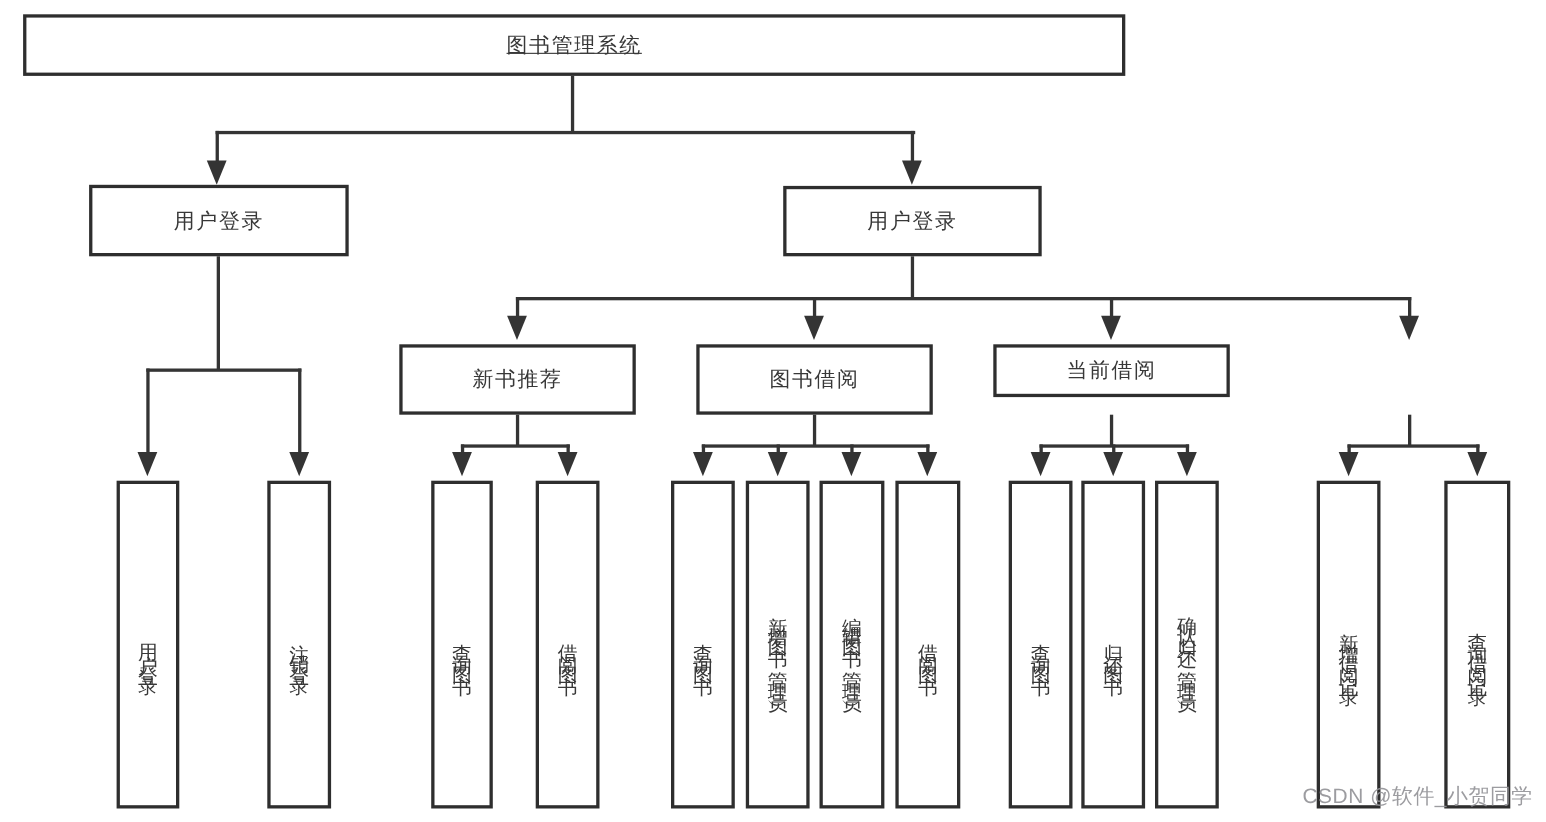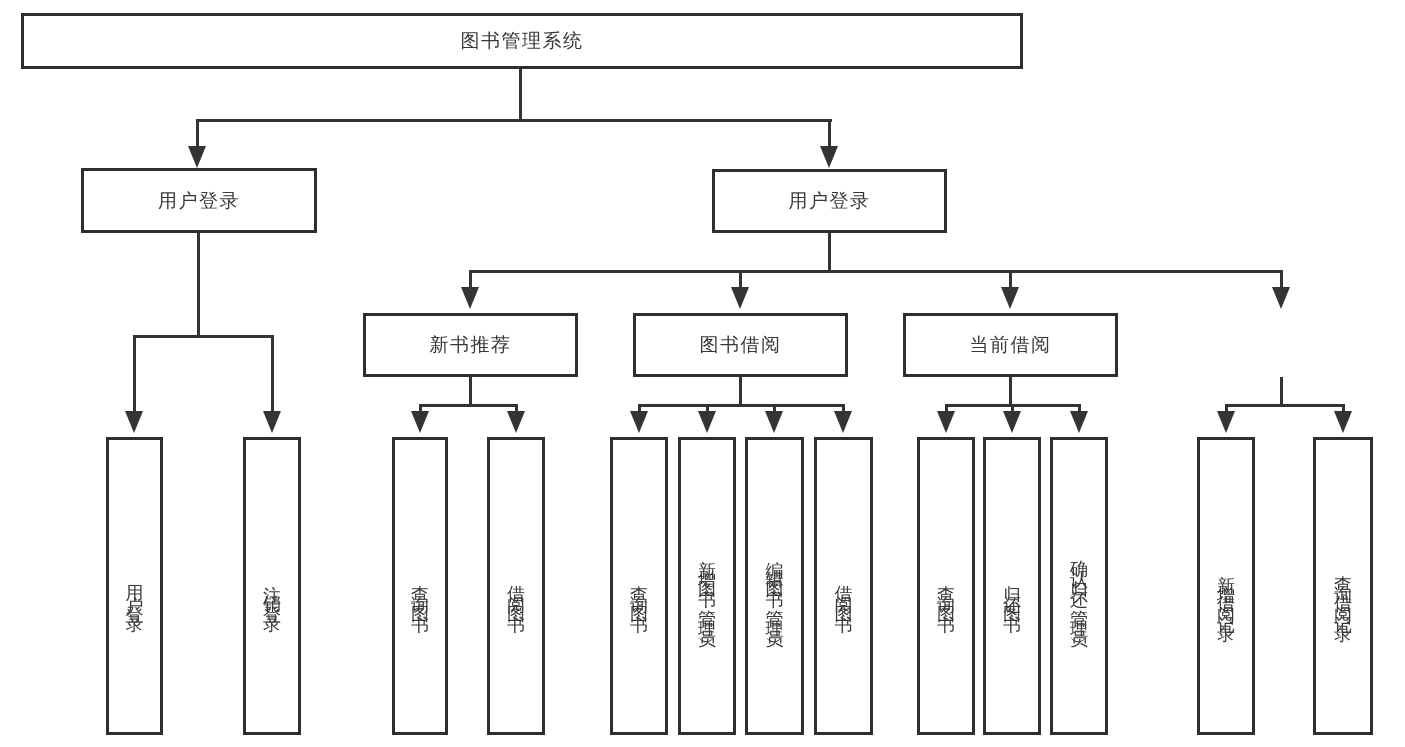--- a/index.html
+++ b/index.html
@@ -46,21 +46,21 @@
     position:absolute;left:1184px;top:711px;
     font-size:19px;color:rgba(148,148,152,0.92);
     letter-spacing:0.5px;white-space:nowrap;z-index:10;
   }
 </style>
 </head>
 <body>
 
 <div id="stage">
 
-  <div class="hbox" style="left:21px;top:13px;width:1002px;height:56px;">
+  <div class="hbox" style="left:21px;top:13px;width:1002px;height:56px;text-decoration:underline;">
     <span>图书管理系统</span>
   </div>
 
   <div class="vline" style="left:519px;top:69px;height:52px;"></div>
   <div class="hline" style="left:196px;top:119px;width:636px;"></div>
   <div class="vline" style="left:196px;top:119px;height:29px;"></div>
   <div class="arrow" style="left:188px;top:146px;"></div>
   <div class="vline" style="left:828px;top:119px;height:29px;"></div>
   <div class="arrow" style="left:820px;top:146px;"></div>
 
@@ -88,21 +88,21 @@
   <div class="arrow" style="left:1001px;top:287px;"></div>
   <div class="vline" style="left:1280px;top:270px;height:19px;"></div>
   <div class="arrow" style="left:1272px;top:287px;"></div>
 
   <div class="hbox" style="left:363px;top:313px;width:215px;height:64px;">
     <span>新书推荐</span>
   </div>
   <div class="hbox" style="left:633px;top:313px;width:215px;height:64px;">
     <span>图书借阅</span>
   </div>
-  <div class="hbox" style="left:903px;top:313px;width:215px;height:64px;">
+  <div class="hbox" style="left:903px;top:313px;width:215px;height:48px;">
     <span>当前借阅</span>
   </div>
 
   <div class="vline" style="left:469px;top:377px;height:29px;"></div>
   <div class="hline" style="left:419px;top:404px;width:99px;"></div>
   <div class="vline" style="left:419px;top:404px;height:10px;"></div>
   <div class="arrow" style="left:411px;top:411px;"></div>
   <div class="vline" style="left:515px;top:404px;height:10px;"></div>
   <div class="arrow" style="left:507px;top:411px;"></div>
 
@@ -170,14 +170,15 @@
     <span class="vtext">确认归还（管理员）</span>
   </div>
 
   <div class="leaf" style="left:1197px;width:58px;">
     <span class="vtext">新增借阅记录</span>
   </div>
   <div class="leaf" style="left:1313px;width:60px;">
     <span class="vtext">查询借阅记录</span>
   </div>
 
+  <div id="watermark">CSDN @软件_小贺同学</div>
 
 </div>
 
 </body></html>

